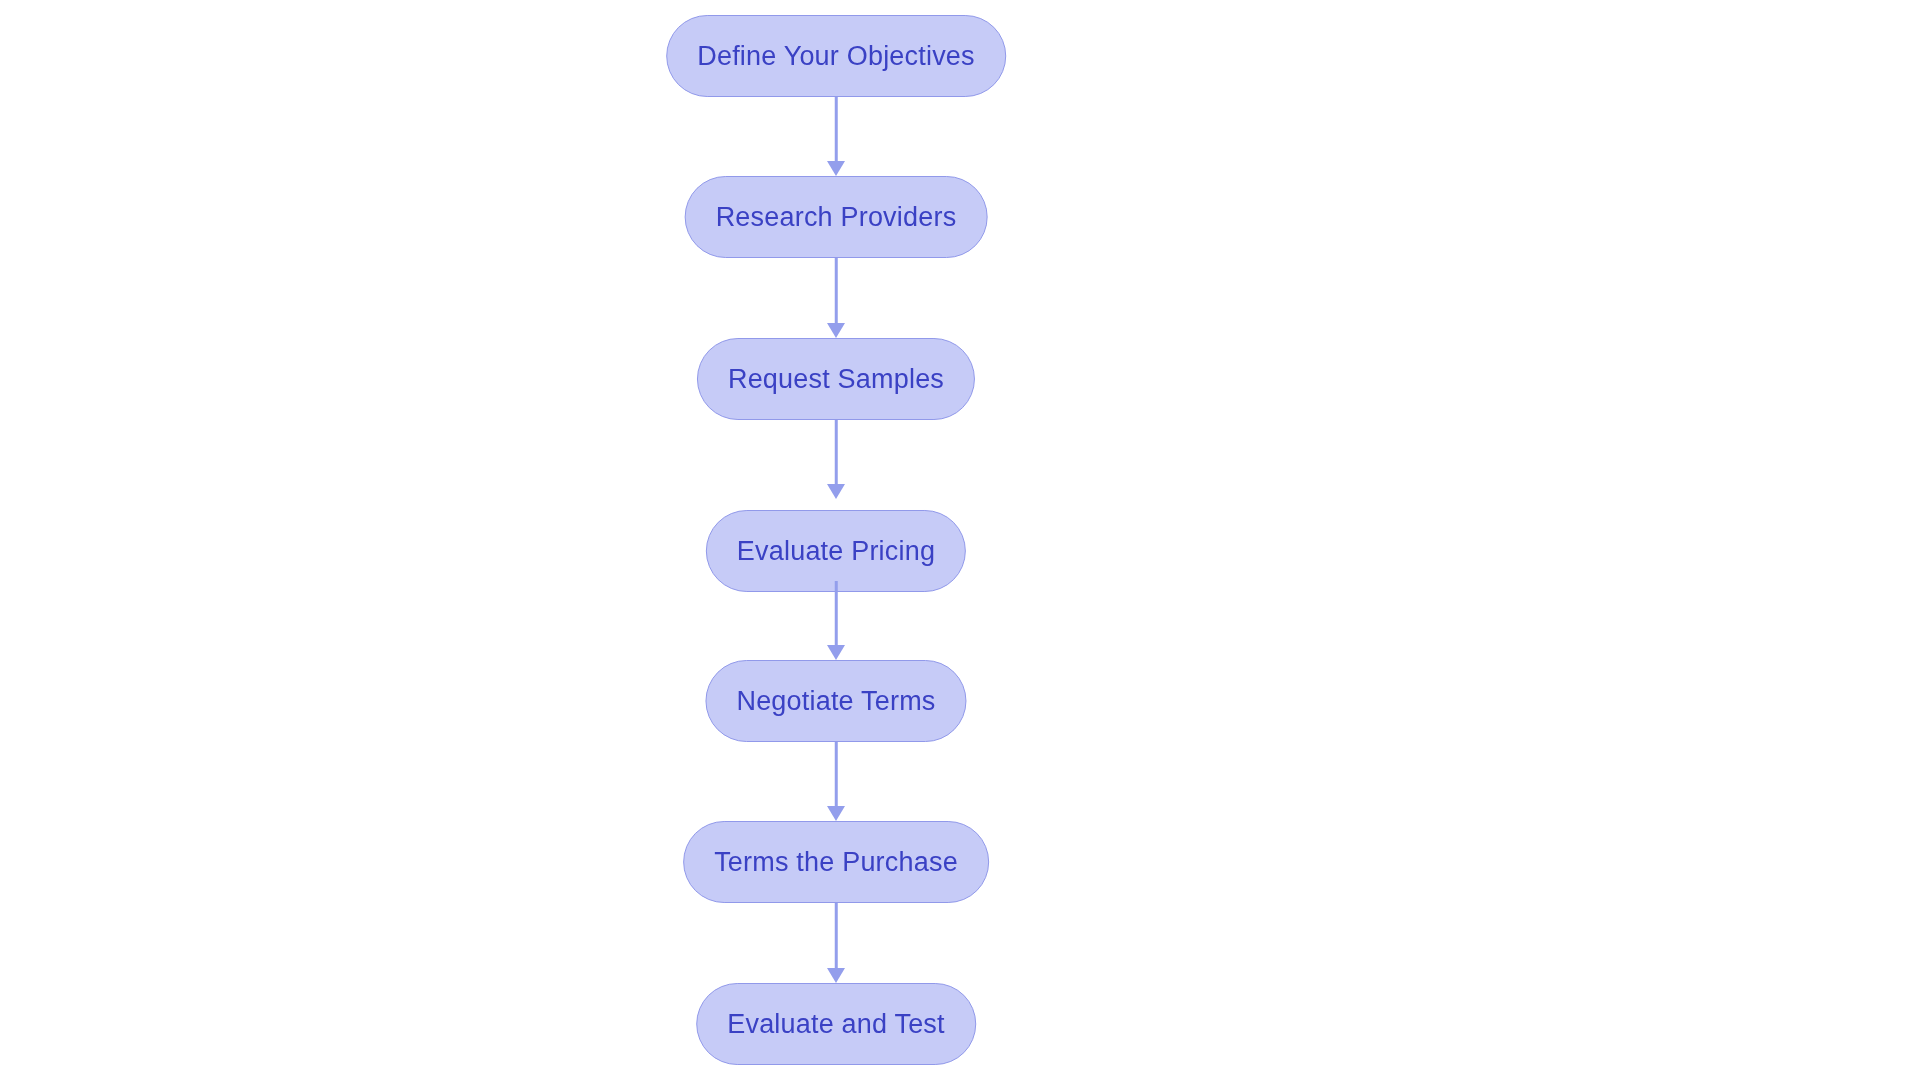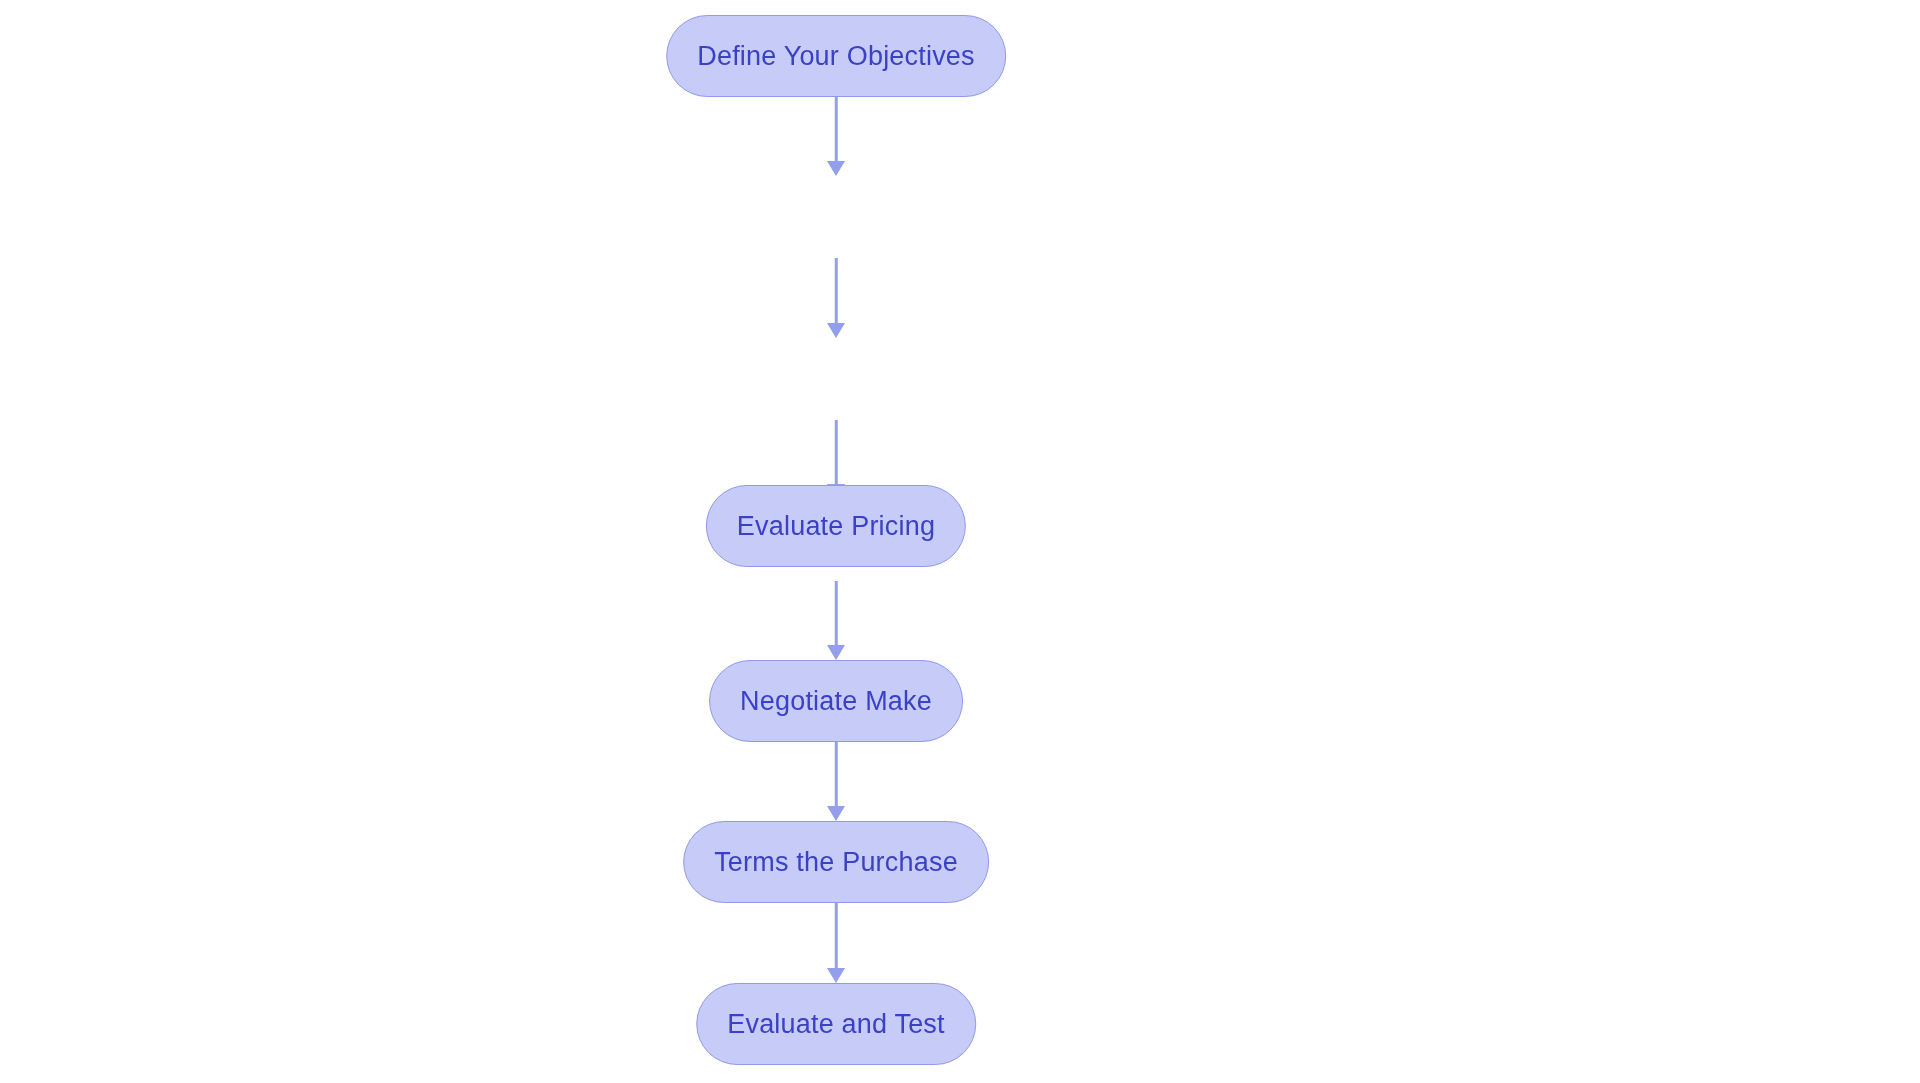--- a/index.html
+++ b/index.html
@@ -76,43 +76,49 @@
 
   <div class="flow-node" style="top:15px; min-width:281px">
     <span class="node-label">Define Your Objectives</span>
   </div>
 
   <div class="flow-arrow" style="top:97px; height:79px">
     <div class="arrow-line"></div>
     <div class="arrow-head"></div>
   </div>
 
+  <div class="flow-node" style="top:176px; min-width:248px">
+    <span class="node-label">Research Providers</span>
+  </div>
 
   <div class="flow-arrow" style="top:258px; height:80px">
     <div class="arrow-line"></div>
     <div class="arrow-head"></div>
   </div>
 
+  <div class="flow-node" style="top:338px; min-width:234px">
+    <span class="node-label">Request Samples</span>
+  </div>
 
   <div class="flow-arrow" style="top:420px; height:79px">
     <div class="arrow-line"></div>
     <div class="arrow-head"></div>
   </div>
 
-  <div class="flow-node" style="top:485px; min-width:217px">
+  <div class="flow-node" style="top:510px; min-width:217px">
     <span class="node-label">Evaluate Pricing</span>
   </div>
 
   <div class="flow-arrow" style="top:581px; height:79px">
     <div class="arrow-line"></div>
     <div class="arrow-head"></div>
   </div>
 
   <div class="flow-node" style="top:660px; min-width:222px">
-    <span class="node-label">Negotiate Make</span>
+    <span class="node-label">Negotiate Terms</span>
   </div>
 
   <div class="flow-arrow" style="top:742px; height:79px">
     <div class="arrow-line"></div>
     <div class="arrow-head"></div>
   </div>
 
   <div class="flow-node" style="top:821px; min-width:246px">
     <span class="node-label">Terms the Purchase</span>
   </div>

